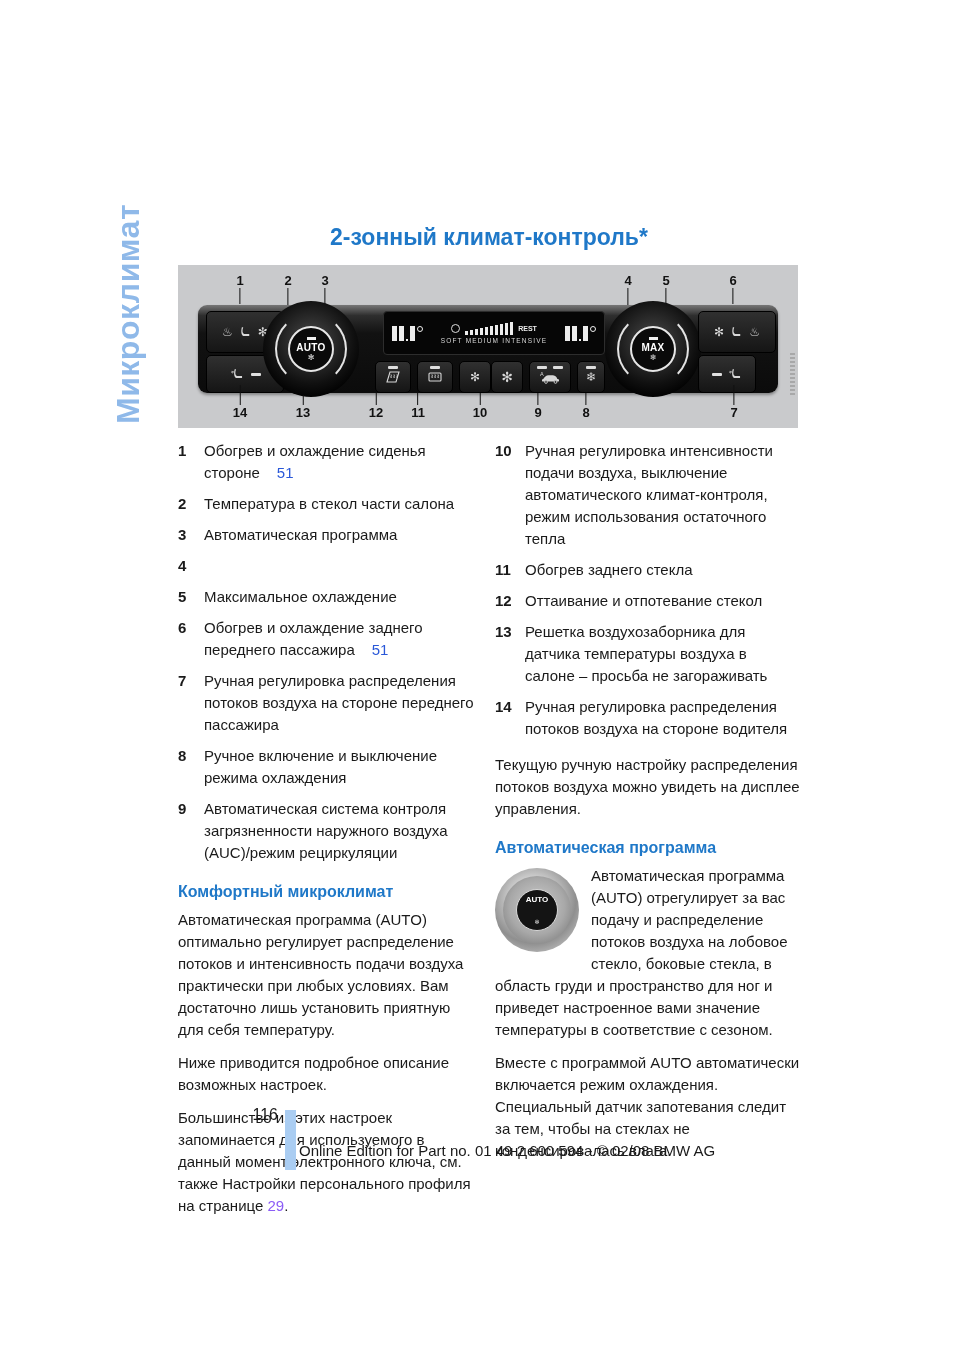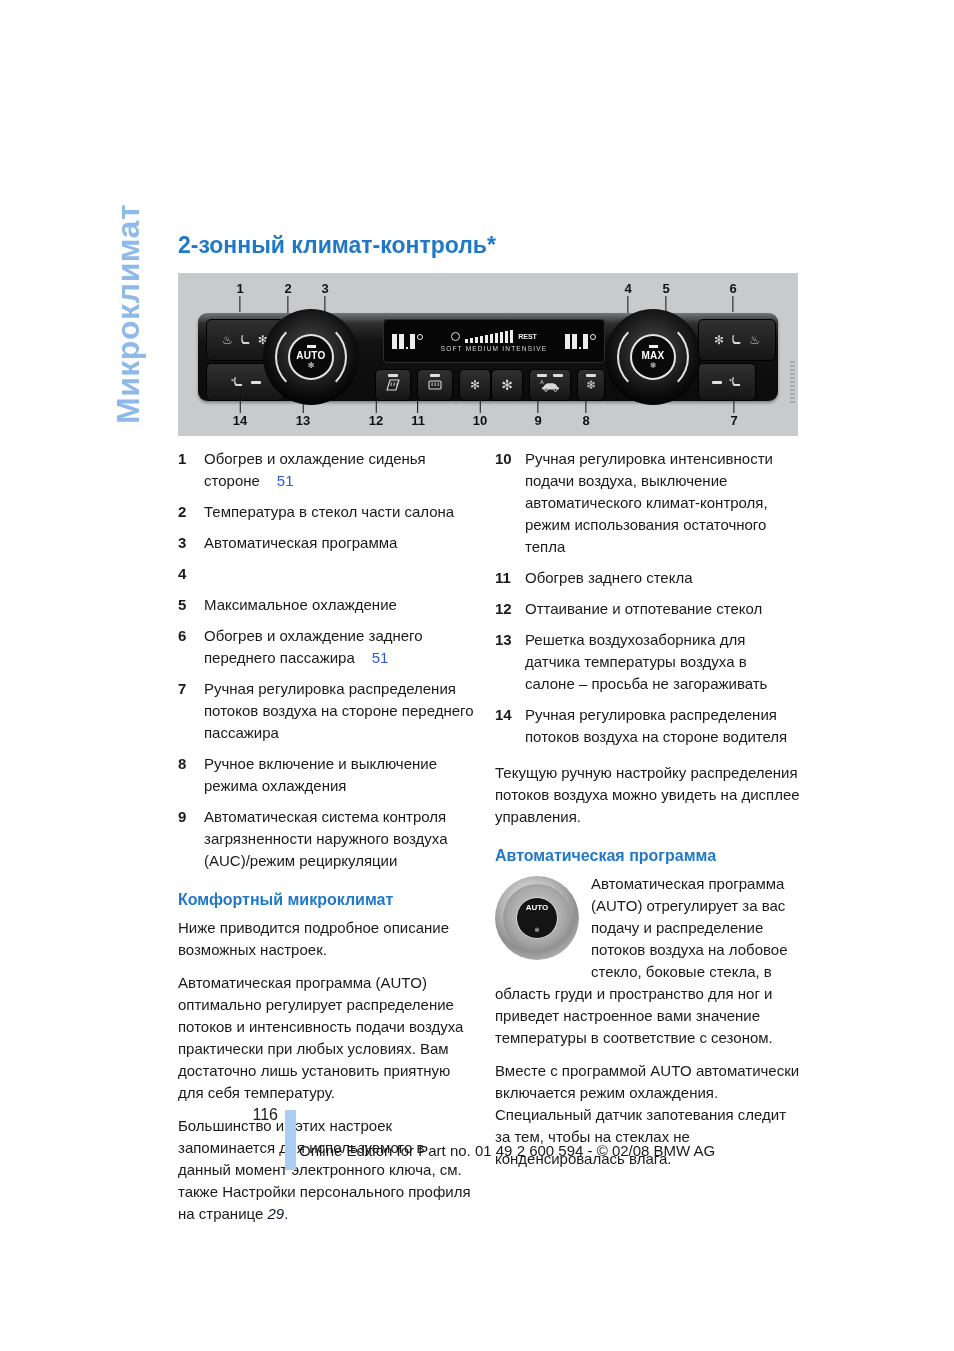--- a/index.html
+++ b/index.html
@@ -8,21 +8,21 @@
     font-family:"Liberation Sans",sans-serif;color:#1a1a1a;overflow:hidden;
   }
   
   .chapter{
     position:absolute;left:110px;top:424px;transform:rotate(-90deg);
     transform-origin:0 0;font-size:32px;font-weight:700;color:#8fb9e9;
     white-space:nowrap;letter-spacing:.5px;
   }
   
   .content{position:absolute;left:178px;top:224px;width:622px;}
-  h1.title{margin:8px 0 14px;font-size:23px;line-height:27px;font-weight:700;color:#1f78c8;}
+  h1.title{margin:0 0 14px;font-size:23px;line-height:27px;font-weight:700;color:#1f78c8;text-align:center;}
   
   .figure{position:relative;width:620px;height:163px;background:#c9cacc;}
   .panel{position:absolute;left:20px;top:40px;width:580px;height:88px;border-radius:9px;
     background:linear-gradient(#777 0%,#2e2e2e 12%,#121212 32%,#0b0b0b 100%);
     box-shadow:0 2px 3px rgba(0,0,0,.35);}
   .pbtn{position:absolute;background:linear-gradient(#303030,#151515);border:1px solid #000;
     border-radius:5px;display:flex;align-items:center;justify-content:center;gap:6px;color:#d8d8d8;}
   .glyph{font-size:12px;line-height:1;color:#d8d8d8;}
   .led{width:10px;height:3px;background:#e0e0e0;border-radius:1px;flex:none;}
   .btnled{position:absolute;top:4px;left:50%;transform:translateX(-50%);width:10px;height:3px;background:#dedede;border-radius:1px;}
@@ -60,21 +60,21 @@
   .col-r{width:305px;flex:none;}
   .li{display:flex;margin-bottom:9px;font-size:15px;line-height:22px;}
   .li .n{flex:none;font-weight:700;}
   .col-l .n{width:26px;}
   .col-r .n{width:30px;}
   .pl{color:#2a58d8;text-decoration:none;margin-left:17px;}
   .pl:empty{display:none;}
   .note{font-size:15px;line-height:22px;margin:14px 0 0;}
   .shead{margin:19px 0 8px;font-size:16px;font-weight:700;color:#1f78c8;}
   p.body{font-size:15px;line-height:22px;margin:0 0 11px;}
-  .inlink{color:#0f172a;text-decoration:none;font-style:italic;}
+  .inlink{color:#8b5cf6;text-decoration:none;}
   
   .knobphoto{float:left;width:84px;height:84px;margin:3px 12px 4px 0;border-radius:50%;
     background:radial-gradient(circle at 45% 38%,#f2f2f2 0%,#d3d3d3 30%,#8f8f8f 62%,#b9b9b9 82%,#777 100%);
     position:relative;}
   .knobphoto .ring{position:absolute;inset:8px;border-radius:50%;
     background:radial-gradient(circle at 50% 45%,#cfcfcf 0%,#a8a8a8 55%,#6f6f6f 100%);}
   .knobphoto .core{position:absolute;inset:21px;border-radius:50%;background:#141414;
     border:1px solid #d9d9d9;color:#fff;display:flex;flex-direction:column;align-items:center;justify-content:center;}
   .knobphoto .core .d{width:7px;height:2px;background:#eee;margin-bottom:2px;}
   .knobphoto .core .t{font-size:8px;font-weight:700;}
@@ -307,22 +307,22 @@
       <div class="li">
           <span class="n">8</span>
           <span class="t">Ручное включение и выключение режима охлаждения</span>
         </div>
       <div class="li">
           <span class="n">9</span>
           <span class="t">Автоматическая система контроля загрязненности наружного воздуха (AUC)/режим рециркуляции</span>
         </div>
 
       <div class="shead">Комфортный микроклимат</div>
+      <p class="body">Автоматическая программа (AUTO) оптимально регулирует распределение потоков и интенсивность подачи воздуха практически при любых условиях. Вам достаточно лишь установить приятную для себя температуру.</p>
       <p class="body">Ниже приводится подробное описание возможных настроек.</p>
-      <p class="body">Автоматическая программа (AUTO) оптимально регулирует распределение потоков и интенсивность подачи воздуха практически при любых условиях. Вам достаточно лишь установить приятную для себя температуру.</p>
       <p class="body"><span>Большинство из этих настроек запоминается для используемого в данный момент электронного ключа, см. также Настройки персонального профиля на странице </span><a class="inlink">29</a><span>.</span></p>
     </div>
 
     <div class="col-r">
       <div class="li">
           <span class="n">10</span>
           <span class="t">Ручная регулировка интенсивности подачи воздуха, выключение автоматического климат-контроля, режим использования остаточного тепла</span>
         </div>
       <div class="li">
           <span class="n">11</span>

